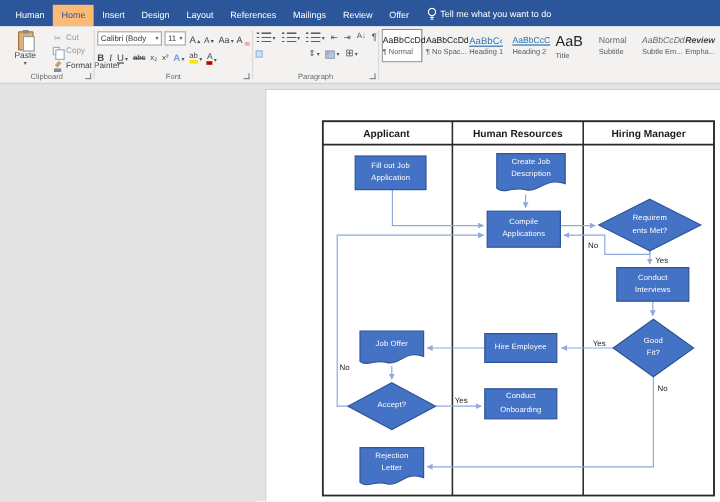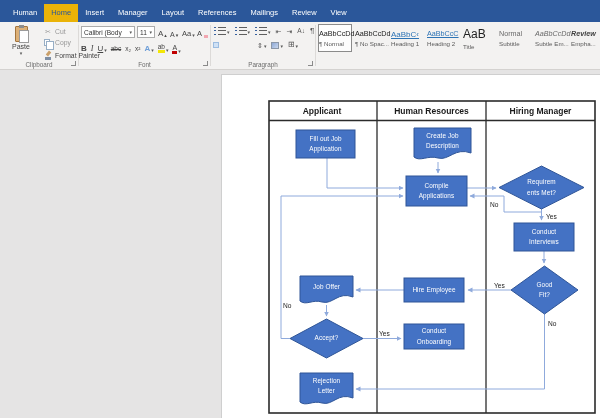--- a/index.html
+++ b/index.html
@@ -4,21 +4,21 @@
 <style>
   html,body{margin:0;padding:0;background:#fff;}
   *{box-sizing:border-box;}
   .win{position:relative;width:600px;height:418px;overflow:hidden;
        font-family:"Liberation Sans",sans-serif;-webkit-font-smoothing:antialiased;}
 
   
   .titlebar{position:absolute;left:0;top:0;width:600px;height:22px;background:#2b579a;
             display:flex;align-items:flex-end;padding-left:6px;}
   .tab{color:#fff;font-size:7.5px;padding:4px 7px 5px 7px;white-space:nowrap;}
-  .tab.active{background:#eab308;color:#2b579a;}
+  .tab.active{background:#fdba74;color:#2b579a;}
   .tellme{display:flex;align-items:center;gap:3px;color:#fff;font-size:7.5px;padding:4px 8px 5px 8px;}
 
   
   .ribbon{position:absolute;left:0;top:22px;width:600px;height:48px;background:#f3f2f1;
           border-bottom:1px solid #d4d2d0;}
   .grp{position:absolute;top:0;height:47px;}
   .vsep{position:absolute;top:3px;height:41px;width:1px;background:#dcdad8;}
   .glabel{position:absolute;bottom:1px;left:0;right:0;text-align:center;font-size:6.3px;color:#6b6b6b;}
   .launcher{position:absolute;right:2px;bottom:3px;width:5px;height:5px;
             border-right:1px solid #8a8a8a;border-bottom:1px solid #8a8a8a;}
@@ -88,26 +88,34 @@
 </style>
 </head>
 <body>
 
 <div class="win">
 
   <div class="titlebar">
     <div class="tab">Human</div>
     <div class="tab active">Home</div>
     <div class="tab">Insert</div>
-    <div class="tab">Manager</div>
+    <div class="tab">Design</div>
     <div class="tab">Layout</div>
     <div class="tab">References</div>
     <div class="tab">Mailings</div>
     <div class="tab">Review</div>
-    <div class="tab">View</div>
+    <div class="tab">Offer</div>
+    <div class="tellme">
+      <svg width="8" height="11" viewBox="0 0 8 11">
+        <circle cx="4" cy="4" r="3" fill="none" stroke="#fff" stroke-width="1"></circle>
+        <line x1="2.5" y1="8.5" x2="5.5" y2="8.5" stroke="#fff" stroke-width="1"></line>
+        <line x1="3" y1="10" x2="5" y2="10" stroke="#fff" stroke-width="1"></line>
+      </svg>
+      <span>Tell me what you want to do</span>
+    </div>
   </div>
 
   <div class="ribbon">
 
     <div class="grp" style="left:0;width:78px;">
       <div class="paste-btn">
         <span class="clip-icon"></span>
         <span class="pl">Paste</span>
         <span class="caret">▾</span>
       </div>

